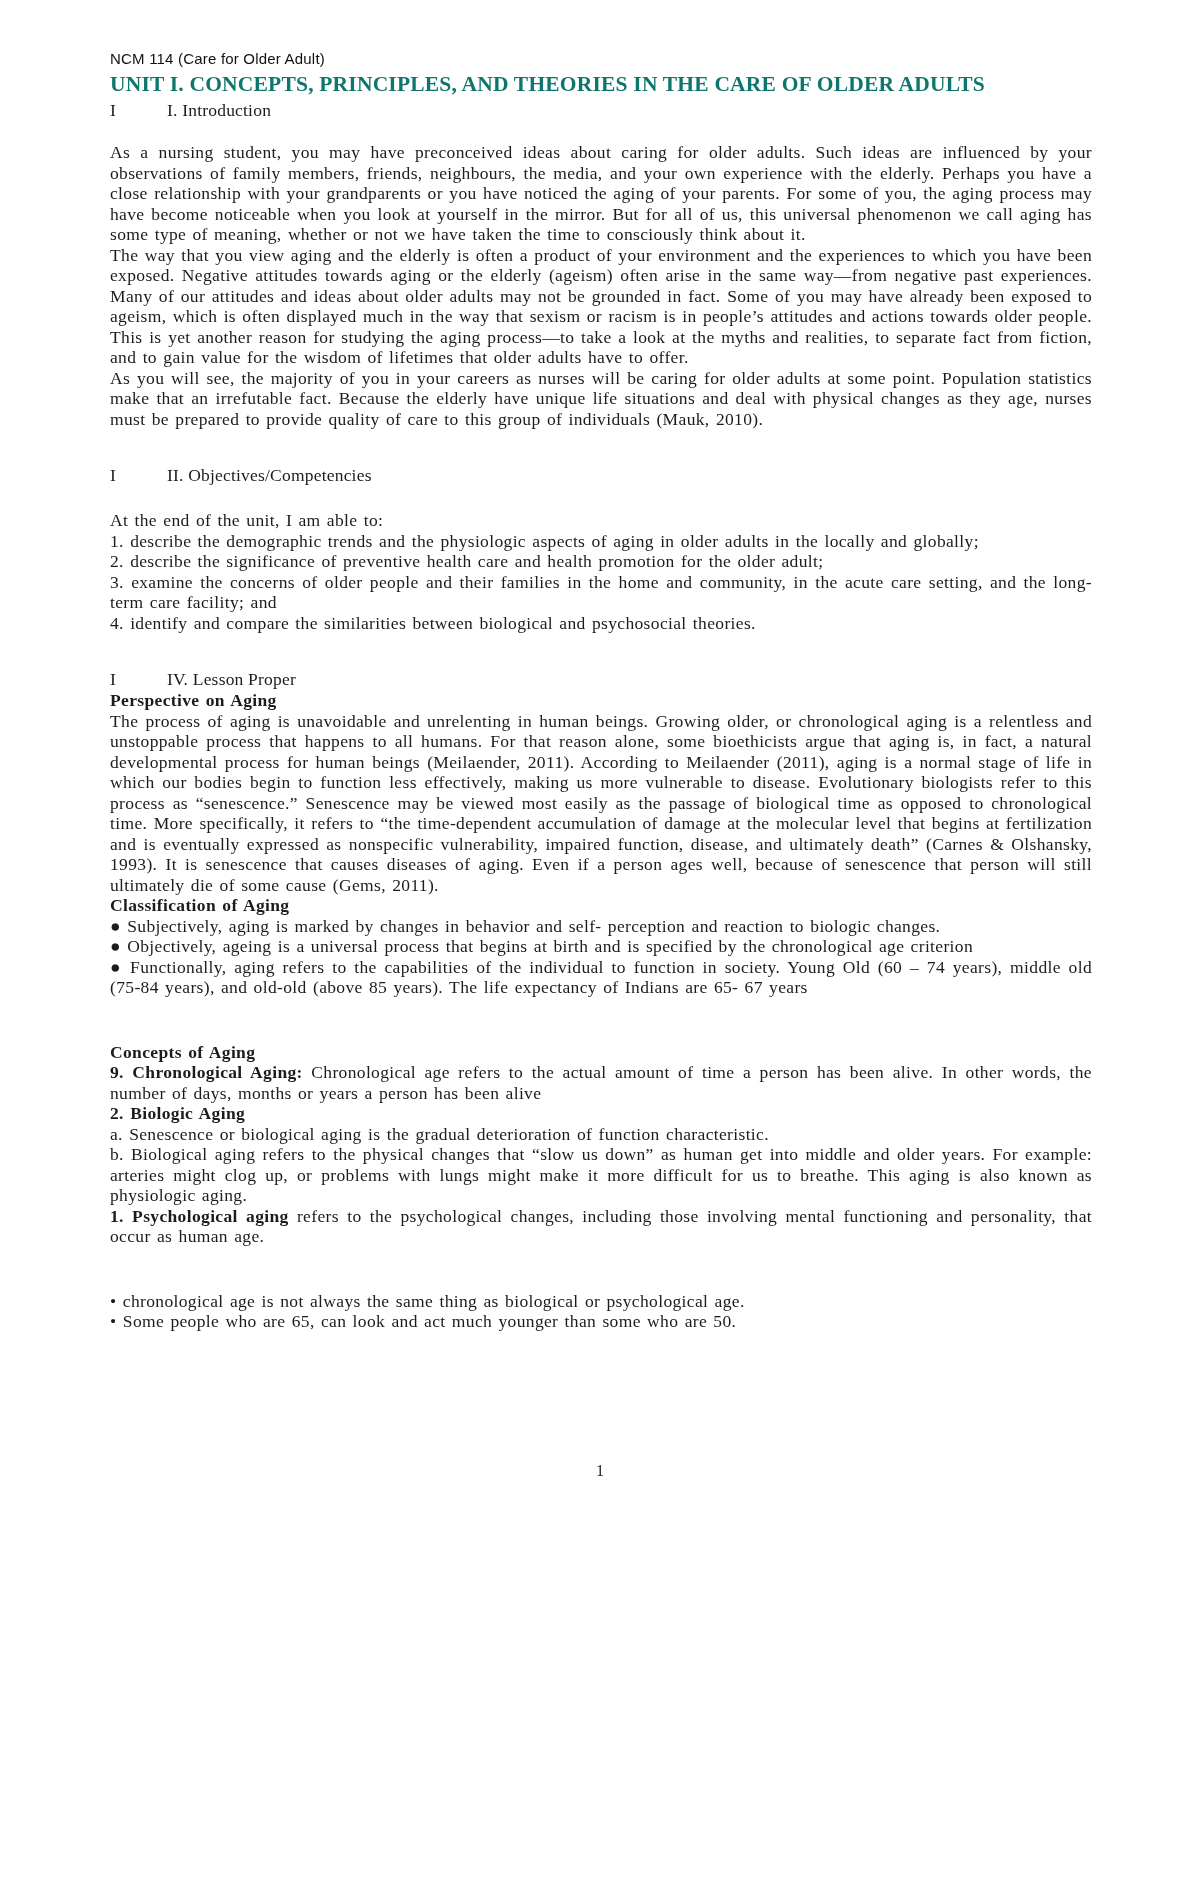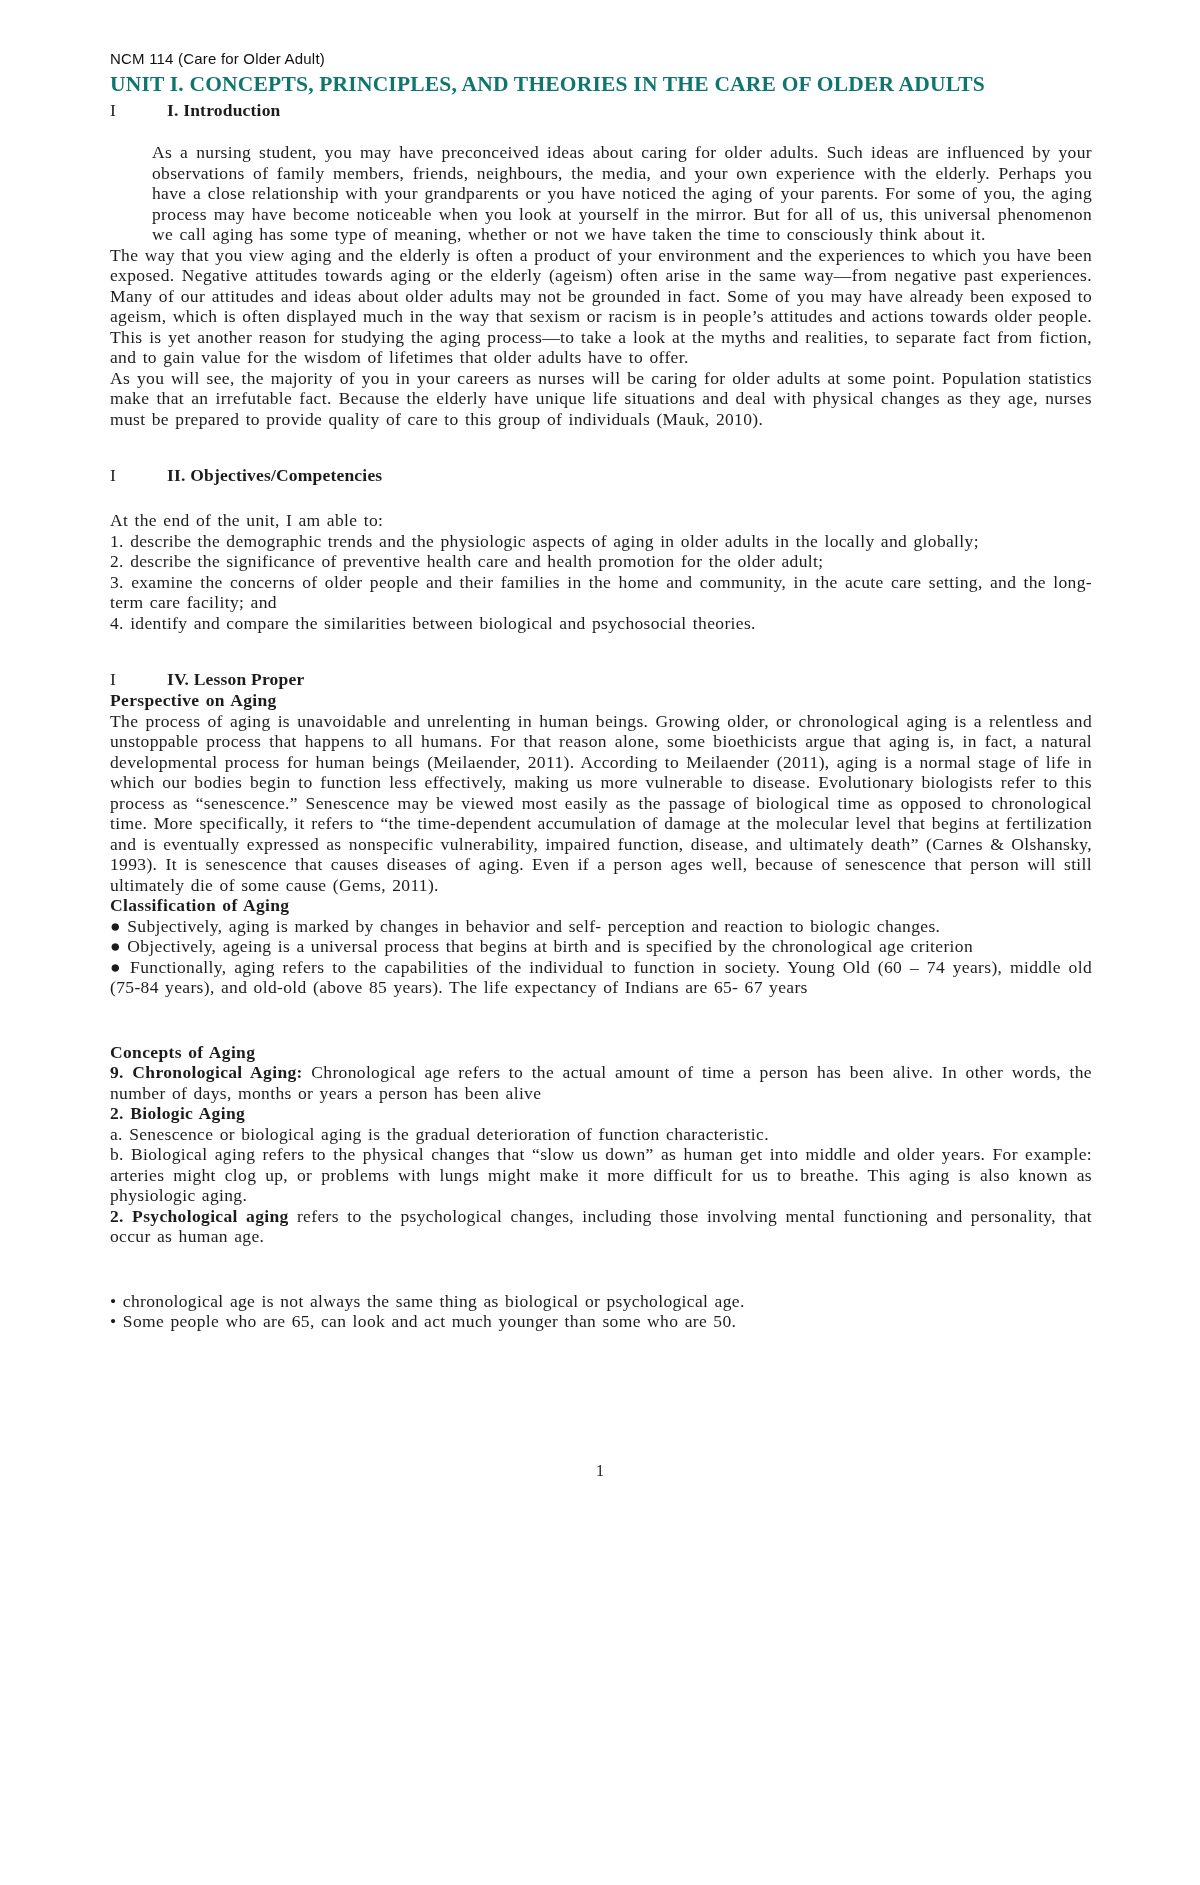--- a/index.html
+++ b/index.html
@@ -37,36 +37,36 @@
     align-items: baseline;
     margin-top: 3px;
     font-size: 17.5px;
     line-height: 21px;
   }
   .section-marker {
     width: 57px;
     flex: 0 0 57px;
   }
   .section-heading {
-    font-weight: bold;
+    font-weight: normal;
     letter-spacing: 0.2px;
   }
   .body-text {
     margin: 0;
     font-size: 17.5px;
     line-height: 20.5px;
     text-align: justify;
     letter-spacing: 0.35px;
     word-spacing: 1.6px;
   }
   .bold-line {
     font-weight: bold;
   }
   .gap-sm { margin-top: 24px; }
-  .gap-md { margin-top: 21px; margin-left: 42px; }
+  .gap-md { margin-top: 21px; }
   .gap-lg { margin-top: 36px; }
   .gap-xl { margin-top: 44px; }
   .page-number {
     position: absolute;
     top: 1462px;
     left: 0;
     width: 1200px;
     text-align: center;
     font-size: 16px;
     color: #1c1c1c;
@@ -112,20 +112,20 @@
   <p class="body-text bold-line">Classification of Aging</p>
   <p class="body-text">● Subjectively, aging is marked by changes in behavior and self- perception and reaction to biologic changes.</p>
   <p class="body-text">● Objectively, ageing is a universal process that begins at birth and is specified by the chronological age criterion</p>
   <p class="body-text">● Functionally, aging refers to the capabilities of the individual to function in society. Young Old (60 – 74 years), middle old (75-84 years), and old-old (above 85 years). The life expectancy of Indians are 65- 67 years</p>
 
   <p class="body-text bold-line gap-xl">Concepts of Aging</p>
   <p class="body-text"><b>9. Chronological Aging:</b><span> Chronological age refers to the actual amount of time a person has been alive. In other words, the number of days, months or years a person has been alive</span></p>
   <p class="body-text bold-line">2. Biologic Aging</p>
   <p class="body-text">a. Senescence or biological aging is the gradual deterioration of function characteristic.</p>
   <p class="body-text">b. Biological aging refers to the physical changes that “slow us down” as human get into middle and older years. For example: arteries might clog up, or problems with lungs might make it more difficult for us to breathe. This aging is also known as physiologic aging.</p>
-  <p class="body-text"><b>2. Psychological aging</b><span> refers to the psychological changes, including those involving mental functioning and personality, that occur as human age.</span></p>
+  <p class="body-text"><b>1. Psychological aging</b><span> refers to the psychological changes, including those involving mental functioning and personality, that occur as human age.</span></p>
 
   <p class="body-text gap-xl">• chronological age is not always the same thing as biological or psychological age.</p>
   <p class="body-text">• Some people who are 65, can look and act much younger than some who are 50.</p>
 
   <div class="page-number">1</div>
 
 </div>
 
 </body></html>

